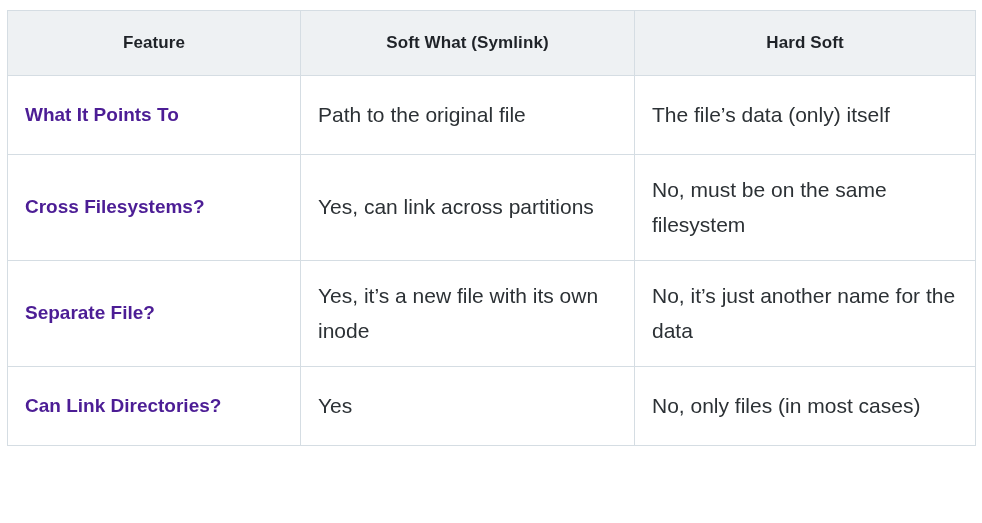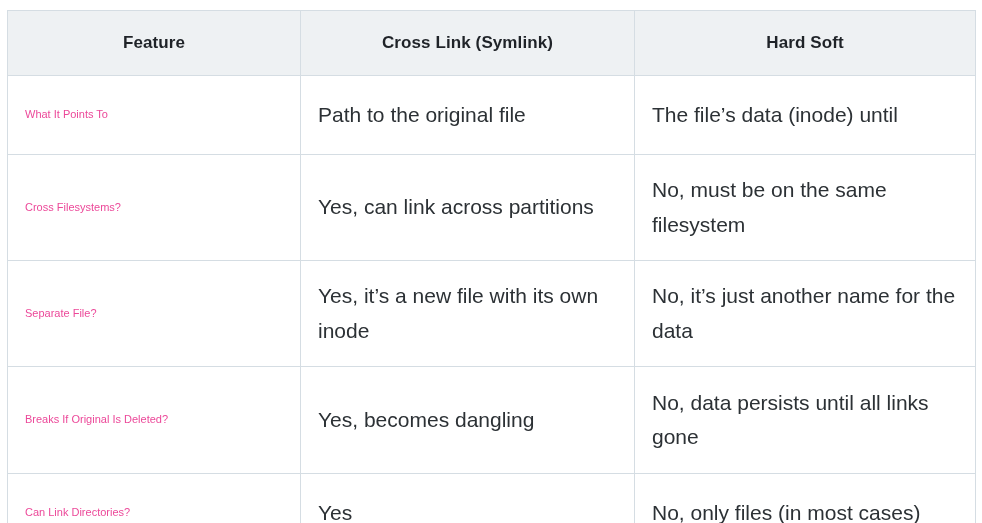--- a/index.html
+++ b/index.html
@@ -50,66 +50,61 @@
   table.comparison-table tbody td {
     border: 1px solid #d5dde3;
     vertical-align: middle;
     color: #2c3135;
     font-size: 21px;
     line-height: 1.62;
     padding: 10px 17px;
   }
 
   table.comparison-table tbody td.feature-cell {
-    font-weight: normal;
-    color: #ec4899;
-    font-size: 11px;
+    font-weight: bold;
+    color: #4c1d95;
+    font-size: 19px;
   }
 
   tr.row-h-58 td { height: 58px; }
   tr.row-h-85 td { height: 85px; }
   tr.row-h-86 td { height: 86px; }
 </style>
 </head>
 <body>
 
 <div class="table-wrap">
   <table class="comparison-table">
     <colgroup>
       <col class="col-feature">
       <col class="col-soft">
       <col class="col-hard">
     </colgroup>
     <thead>
       <tr>
         <th>Feature</th>
-        <th>Cross Link (Symlink)</th>
+        <th>Soft What (Symlink)</th>
         <th>Hard Soft</th>
       </tr>
     </thead>
     <tbody>
       <tr class="row-h-58">
         <td class="feature-cell">What It Points To</td>
         <td>Path to the original file</td>
-        <td>The file’s data (inode) until</td>
+        <td>The file’s data (only) itself</td>
       </tr>
       <tr class="row-h-85">
         <td class="feature-cell">Cross Filesystems?</td>
         <td>Yes, can link across partitions</td>
         <td>No, must be on the same filesystem</td>
       </tr>
       <tr class="row-h-85">
         <td class="feature-cell">Separate File?</td>
         <td>Yes, it’s a new file with its own inode</td>
         <td>No, it’s just another name for the data</td>
-      </tr>
-      <tr class="row-h-86">
-        <td class="feature-cell">Breaks If Original Is Deleted?</td>
-        <td>Yes, becomes dangling</td>
-        <td>No, data persists until all links gone</td>
       </tr>
       <tr class="row-h-58">
         <td class="feature-cell">Can Link Directories?</td>
         <td>Yes</td>
         <td>No, only files (in most cases)</td>
       </tr>
 
     </tbody>
   </table>
 </div>

